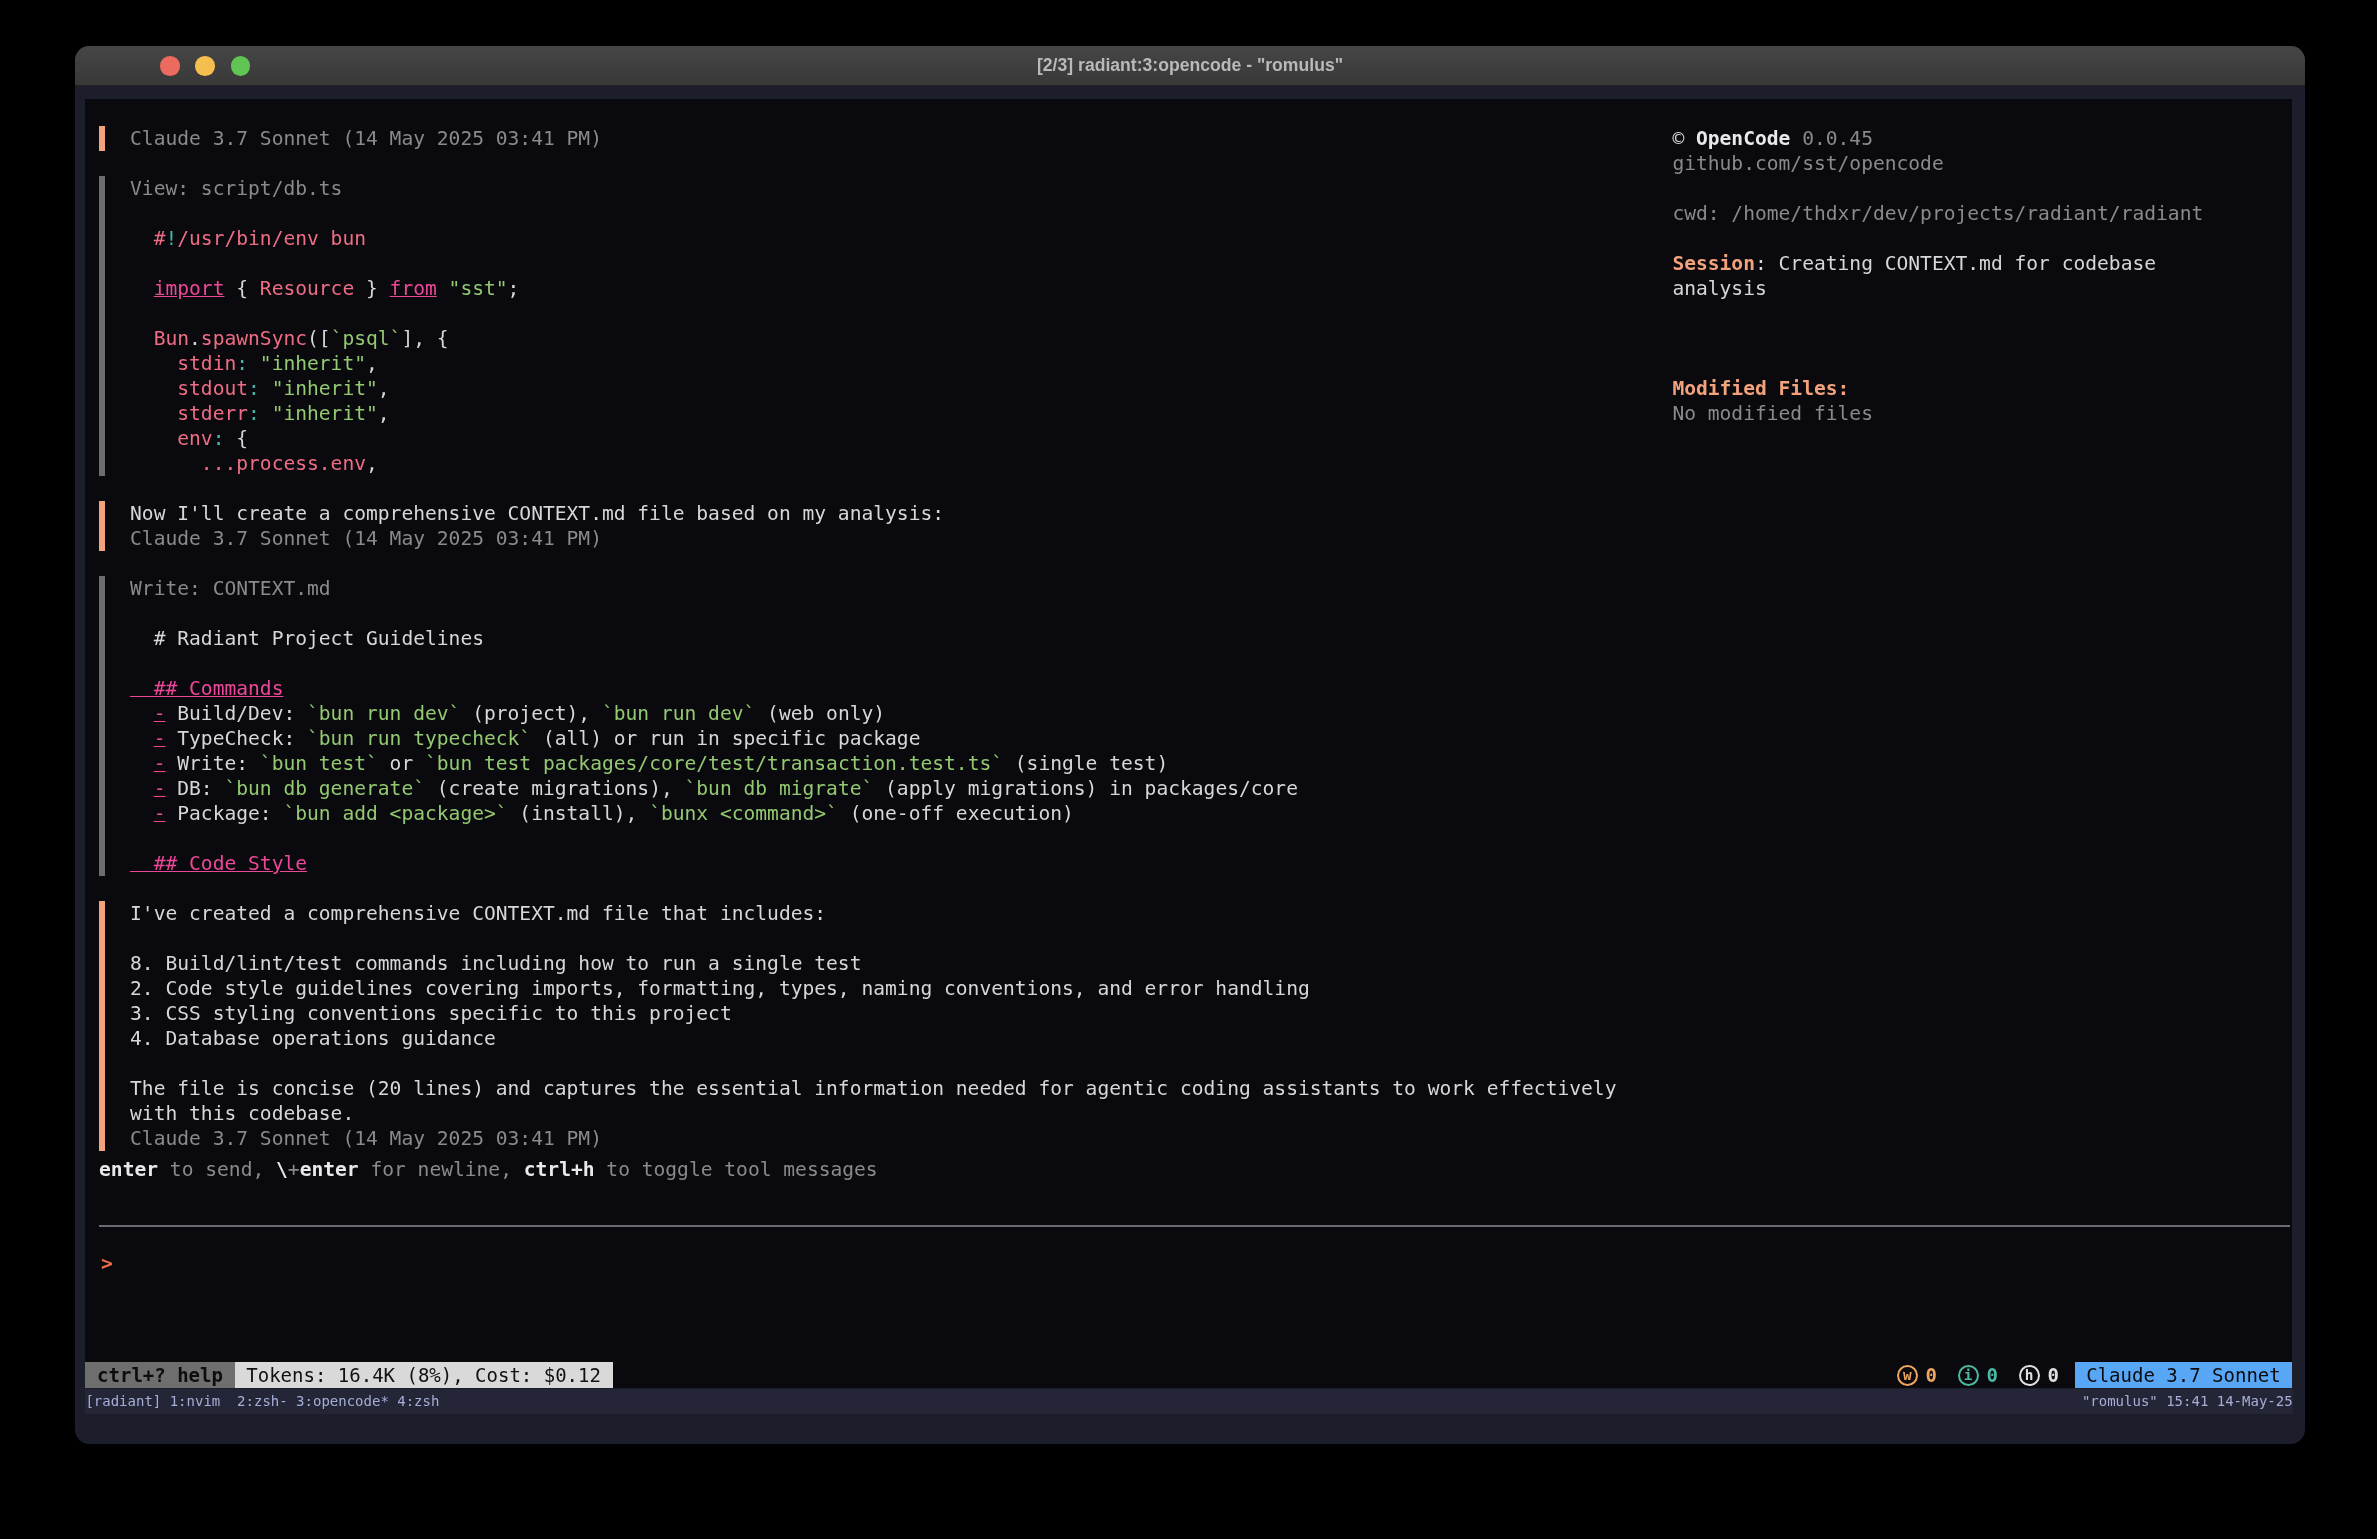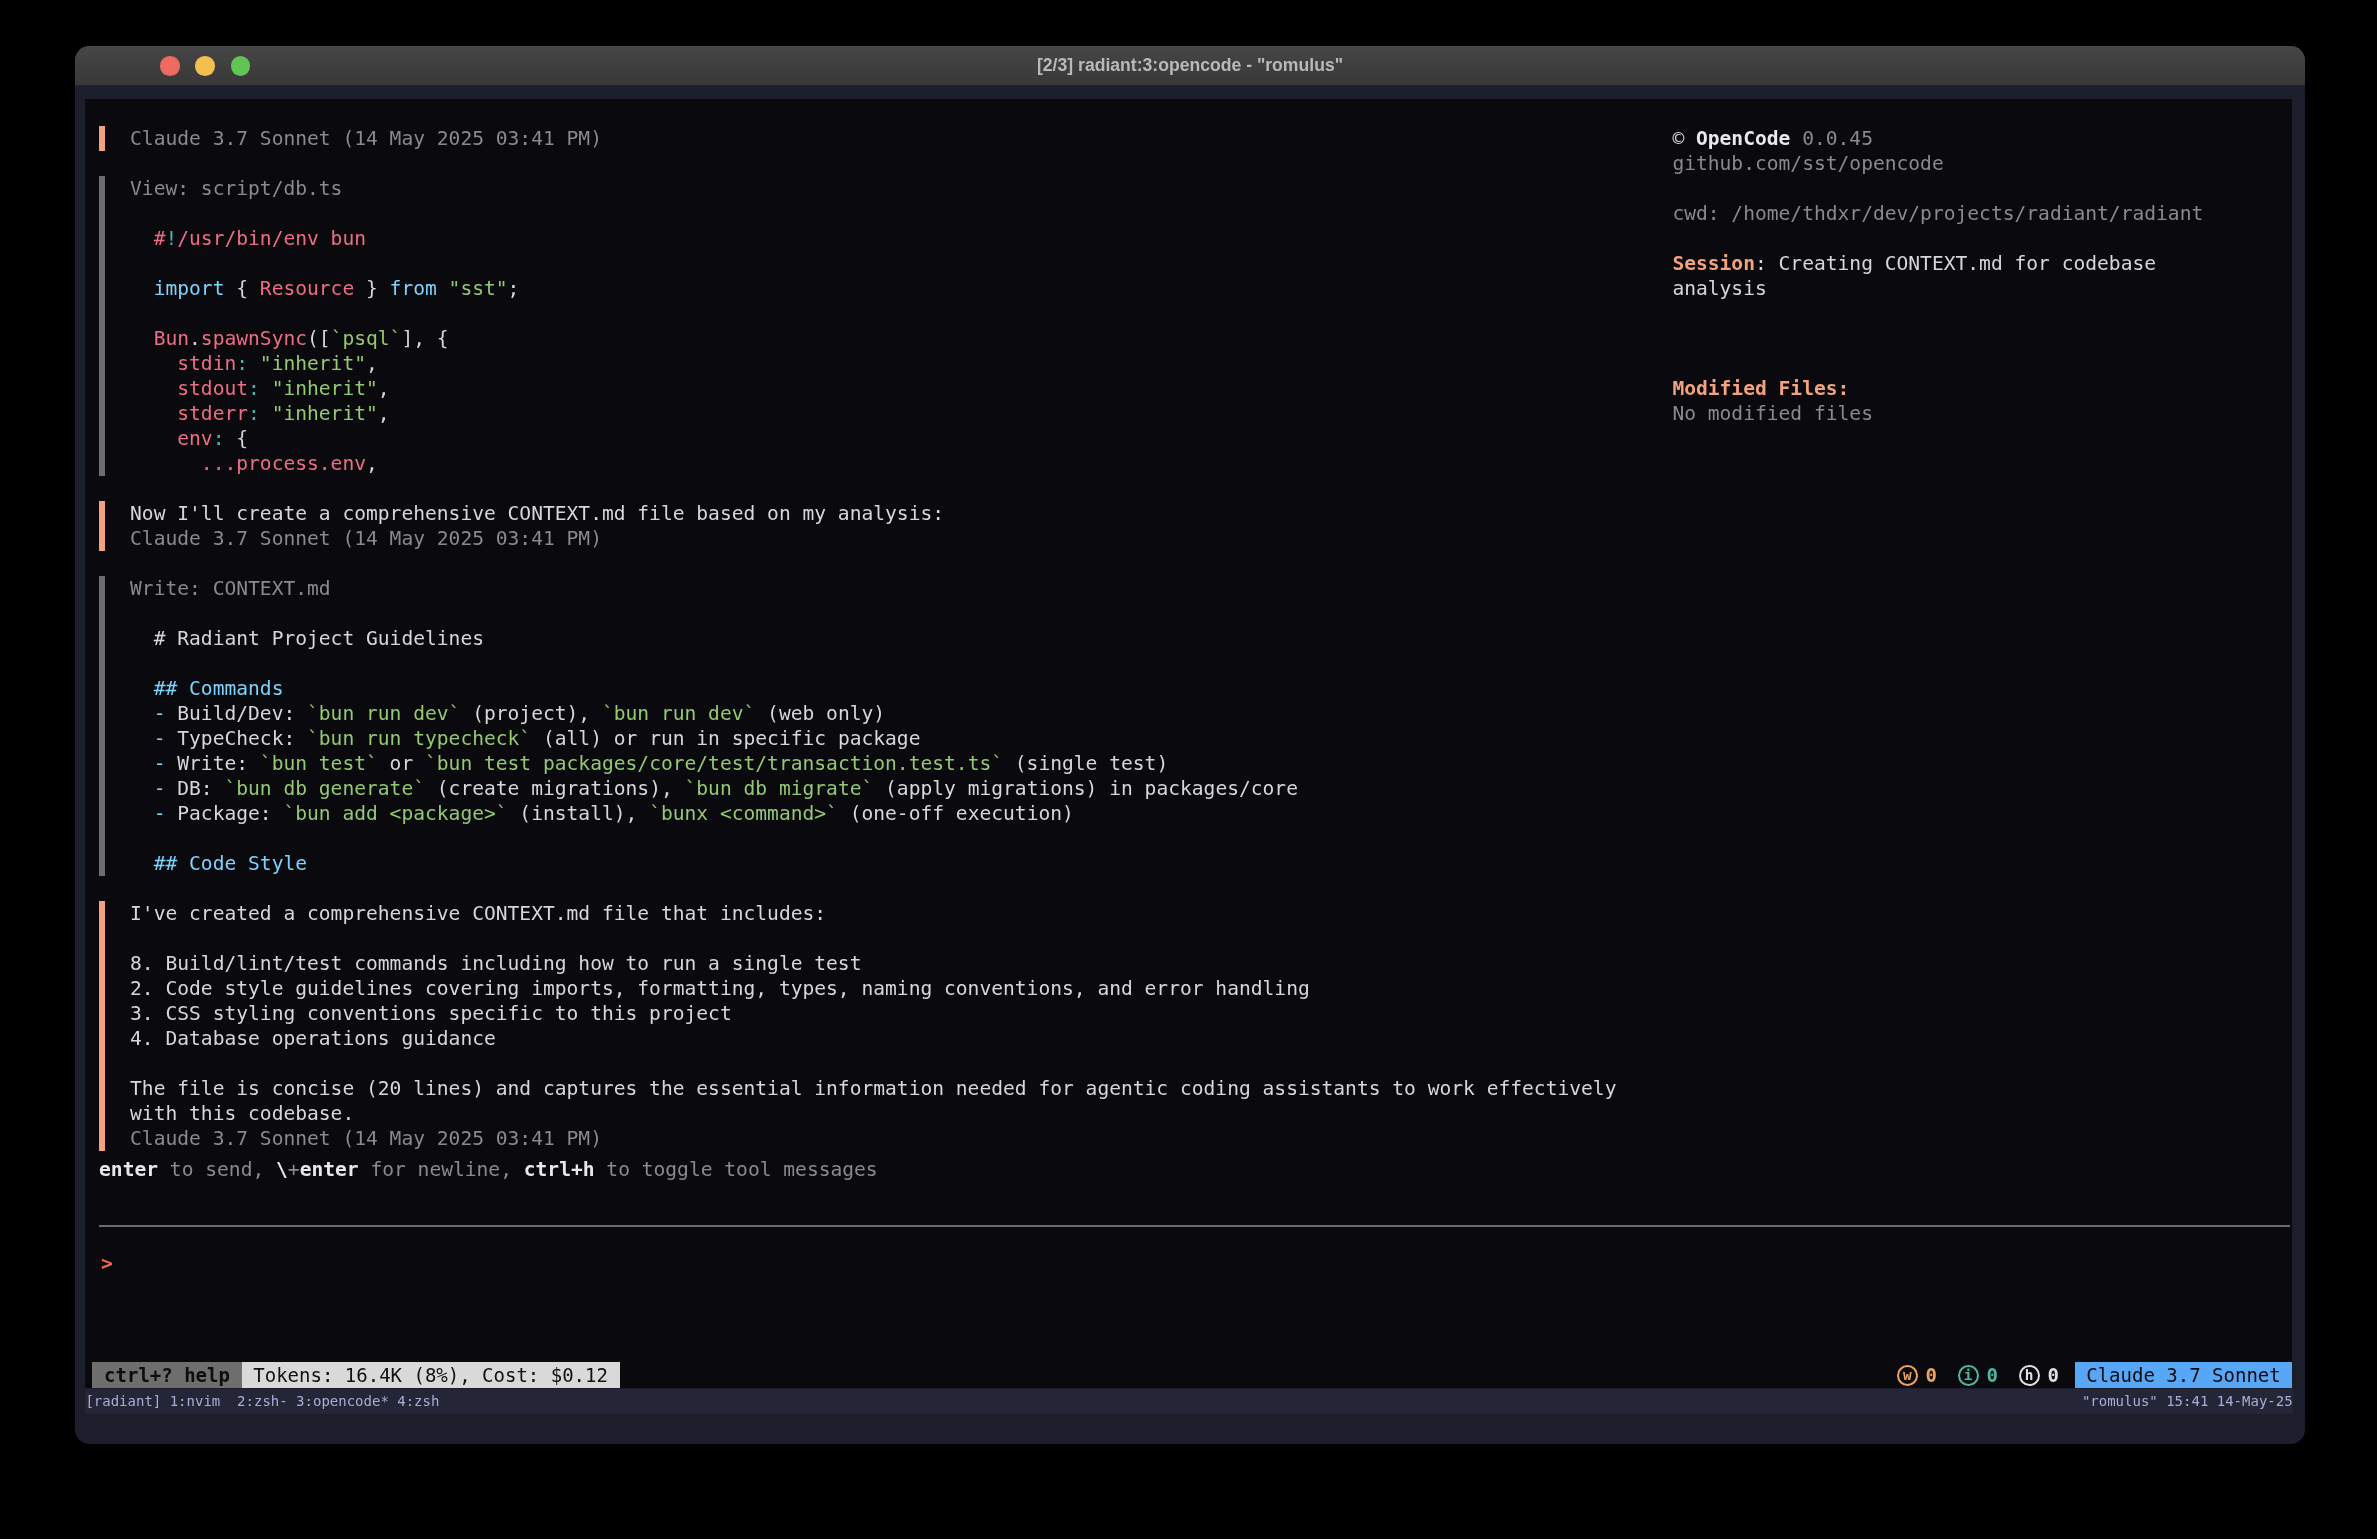--- a/index.html
+++ b/index.html
@@ -40,36 +40,36 @@
   .block.assistant{border-left-color:#f2a37c;}
   .block.tool{border-left-color:#6c6c6c;}
 
   .sidebar{position:absolute;left:1587px;top:27px;width:652px;}
 
   
   .s-dim{color:#8a8a8a;}
   .s-white{color:#d6d7d8;}
   .s-bold{color:#e9e9e9;font-weight:bold;}
   .s-pink{color:#ee6d85;}
-  .s-blue{color:#7dd3fc;}
+  .s-blue{color:#ec4899;text-decoration:underline;}
   .s-green{color:#93c971;}
   .s-teal{color:#45b5ab;}
   .s-orange{color:#f2a37c;font-weight:bold;}
 
   .hint{position:absolute;left:13.7px;top:1058px;}
   .divider{position:absolute;left:13.7px;right:2px;top:1126px;height:2px;background:#6a6d72;}
   .prompt{position:absolute;left:15.7px;top:1152px;color:#ef6e45;font-weight:bold;}
 
   
   .statusbar{
     position:absolute;left:0;right:0;bottom:0;height:26px;
     display:flex;align-items:stretch;font-size:19px;line-height:26px;
   }
   .chip{white-space:pre;}
-  .chip.help{background:#6e6e6e;color:#0d0d0f;font-weight:bold;padding:0 11.7px;margin-left:7px;}
+  .chip.help{background:#6e6e6e;color:#0d0d0f;font-weight:bold;padding:0 11.7px;}
   .chip.tokens{background:#d9d9d9;color:#111;padding:0 11.7px;}
   .statusbar .spacer{flex:1;}
   .badges{display:flex;align-items:center;gap:9px;margin-right:15.7px;}
   .badge{display:flex;align-items:center;gap:7.8px;margin-left:11.7px;}
   .badge-circle{
     width:21px;height:21px;border:2px solid currentColor;border-radius:50%;
     display:inline-flex;align-items:center;justify-content:center;
     font-size:14.4px;font-weight:bold;line-height:1;
   }
   .badge-count{font-weight:bold;}

